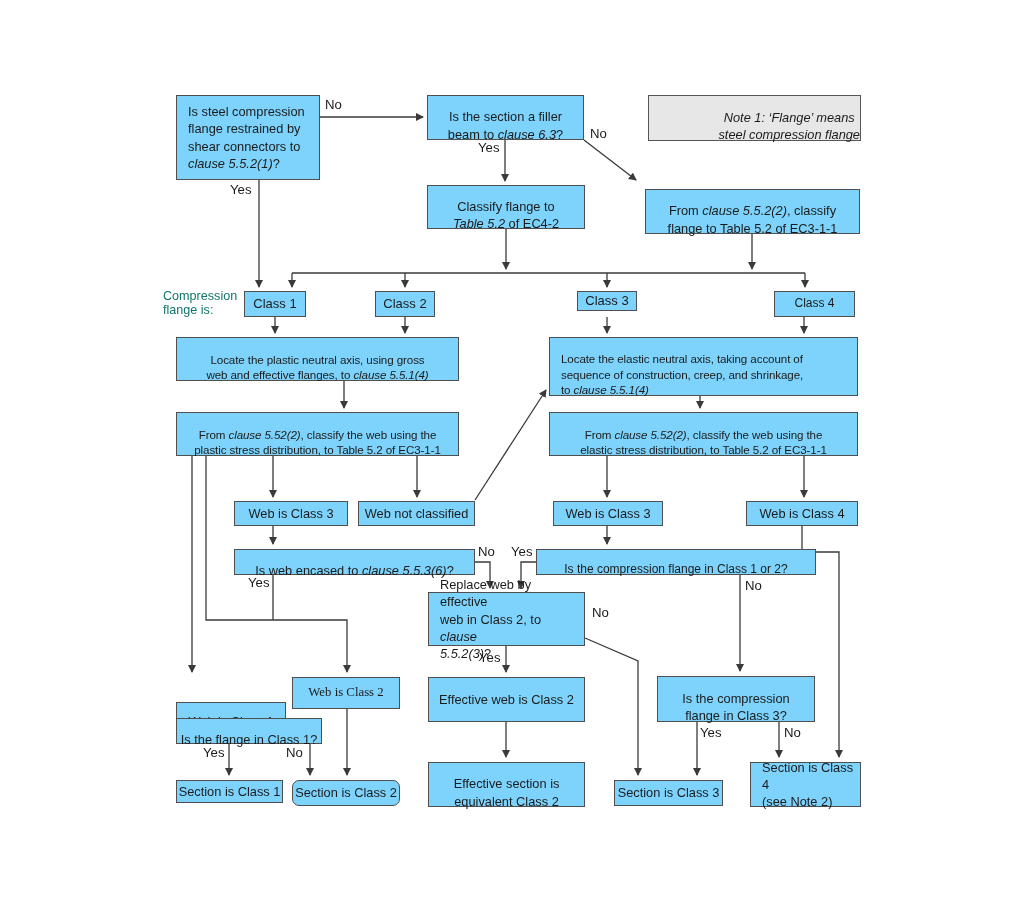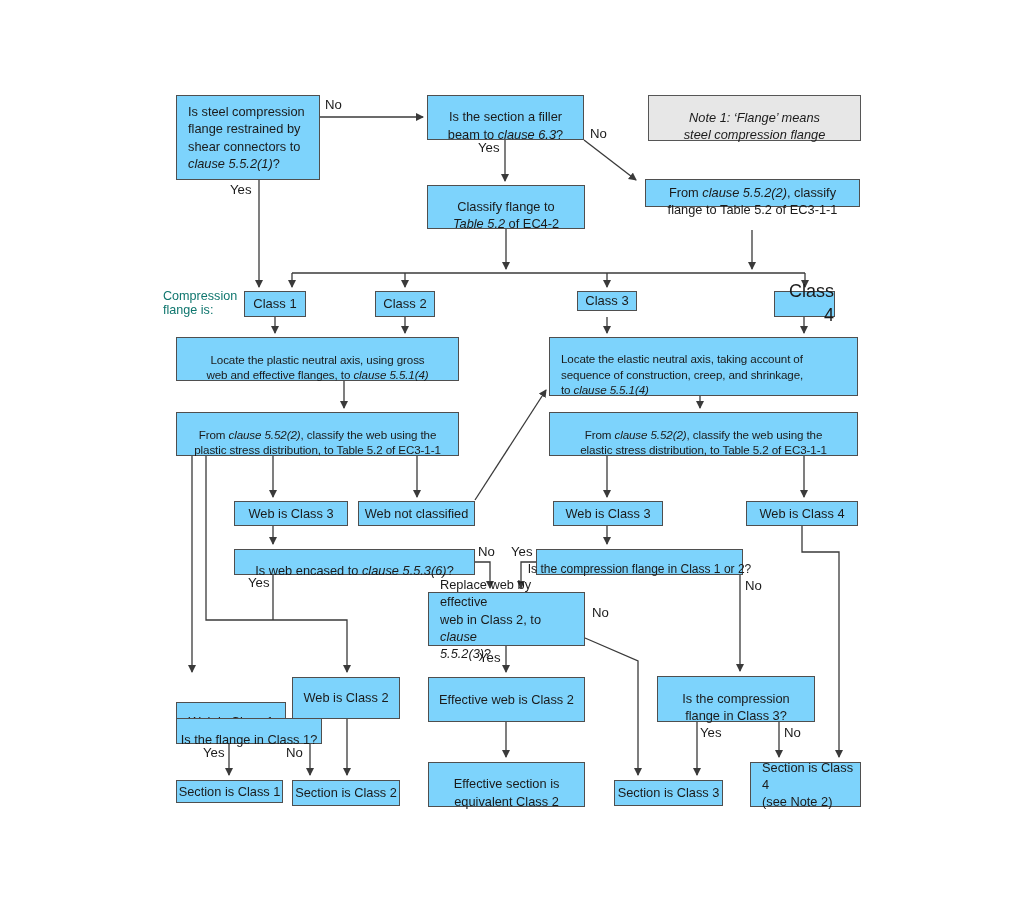--- a/index.html
+++ b/index.html
@@ -86,49 +86,49 @@
     <span>flange restrained by</span><br>
     <span>shear connectors to</span><br>
     <em>clause 5.5.2(1)</em><span>?</span></span>
   </div>
 
   <div class="node" style="left:427px;top:95px;width:157px;height:45px;">
     <span class="nw"><span>Is the section a filler</span><br>
     <span>beam to </span><em>clause 6.3</em><span>?</span></span>
   </div>
 
-  <div class="node note" style="left:648px;top:95px;width:213px;height:46px;">
+  <div class="node note" style="left:648px;top:95px;width:213px;height:46px;justify-content:flex-end;">
     <span class="nw"><span>Note 1: ‘Flange’ means</span><br>
     <span>steel compression flange</span></span>
   </div>
 
   <div class="node" style="left:427px;top:185px;width:158px;height:44px;">
     <span class="nw"><span>Classify flange to</span><br>
     <em>Table 5.2</em><span> of EC4-2</span></span>
   </div>
 
-  <div class="node" style="left:645px;top:179px;width:215px;height:28px;text-align:center;">
+  <div class="node" style="left:645px;top:189px;width:215px;height:45px;text-align:center;">
     <span class="nw"><span>From </span><em>clause 5.5.2(2)</em><span>, classify</span><br>
     <span>flange to Table 5.2 of EC3-1-1</span></span>
   </div>
 
   <div class="free-label" style="left:163px;top:289px;">
     <span>Compression</span><br><span>flange is:</span>
   </div>
 
   <div class="node" style="left:244px;top:291px;width:62px;height:26px;font-size:13px;">
     <span>Class 1</span>
   </div>
   <div class="node" style="left:375px;top:291px;width:60px;height:26px;font-size:13px;">
     <span>Class 2</span>
   </div>
   <div class="node" style="left:577px;top:291px;width:60px;height:20px;font-size:13px;">
     <span>Class 3</span>
   </div>
-  <div class="node" style="left:774px;top:291px;width:61px;height:26px;font-size:18px;text-align:right;">
+  <div class="node" style="left:774px;top:291px;width:81px;height:26px;font-size:12px;">
     <span>Class 4</span>
   </div>
 
   <div class="node fit" style="left:176px;top:337px;width:283px;height:44px;">
     <span class="nw"><span>Locate the plastic neutral axis, using gross</span><br>
     <span>web and effective flanges, to </span><em>clause 5.5.1(4)</em></span>
   </div>
 
   <div class="node fit left" style="left:549px;top:337px;width:309px;height:59px;">
     <span class="nw"><span>Locate the elastic neutral axis, taking account of</span><br>
@@ -156,21 +156,21 @@
     <span>Web is Class 3</span>
   </div>
   <div class="node" style="left:746px;top:501px;width:112px;height:25px;">
     <span>Web is Class 4</span>
   </div>
 
   <div class="node" style="left:234px;top:549px;width:241px;height:26px;">
     <span class="nw"><span>Is web encased to </span><em>clause 5.5.3(6)</em><span>?</span></span>
   </div>
 
-  <div class="node q12" style="left:536px;top:549px;width:207px;height:26px;">
+  <div class="node q12" style="left:536px;top:549px;width:280px;height:26px;">
     <span class="nw">Is the compression flange in Class 1 or 2?</span>
   </div>
 
   <div class="node left" style="left:428px;top:592px;width:157px;height:54px;">
     <span><span>Replace web by effective</span><br>
     <span>web in Class 2, to </span><em>clause</em><br>
     <em>5.5.2(3)</em><span>?</span></span>
   </div>
 
   <div class="node" style="left:428px;top:677px;width:157px;height:45px;">
@@ -178,32 +178,32 @@
   </div>
 
   <div class="node" style="left:657px;top:676px;width:158px;height:46px;">
     <span class="nw"><span>Is the compression</span><br>
     <span>flange in Class 3?</span></span>
   </div>
 
   <div class="node" style="left:176px;top:702px;width:110px;height:40px;">
     <span>Web is Class 1</span>
   </div>
-  <div class="node" style="left:292px;top:677px;width:108px;height:42px;">
+  <div class="node" style="left:292px;top:677px;width:108px;height:32px;font-family:Liberation Serif, serif;">
     <span>Web is Class 2</span>
   </div>
 
   <div class="node" style="left:176px;top:718px;width:146px;height:26px;">
     <span class="nw">Is the flange in Class 1?</span>
   </div>
 
   <div class="node" style="left:176px;top:780px;width:107px;height:23px;">
     <span>Section is Class 1</span>
   </div>
-  <div class="node" style="left:292px;top:780px;width:108px;height:26px;">
+  <div class="node" style="left:292px;top:780px;width:108px;height:26px;border-radius:7px;">
     <span>Section is Class 2</span>
   </div>
 
   <div class="node" style="left:428px;top:762px;width:157px;height:45px;">
     <span class="nw"><span>Effective section is</span><br>
     <span>equivalent Class 2</span></span>
   </div>
 
   <div class="node" style="left:614px;top:780px;width:109px;height:26px;">
     <span>Section is Class 3</span>

